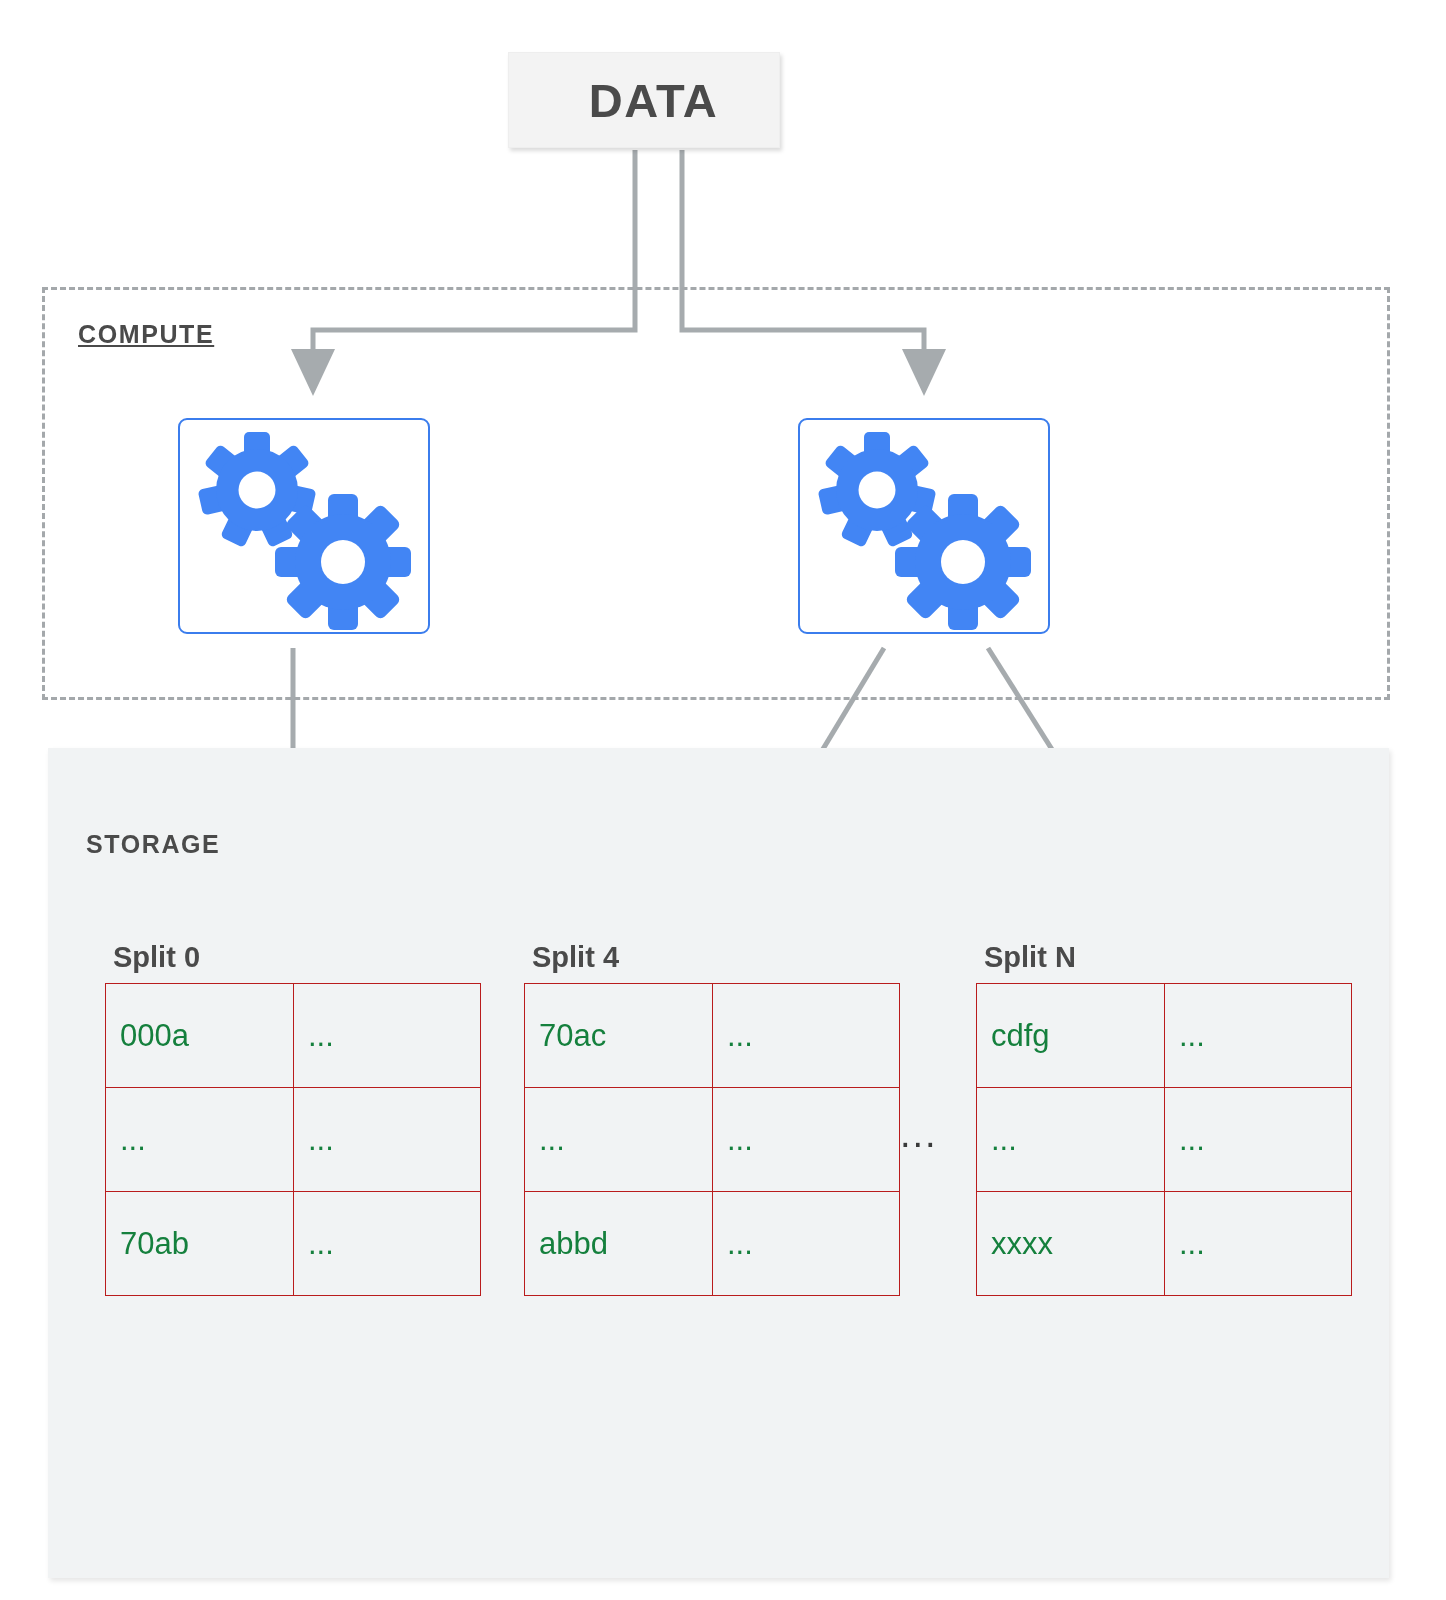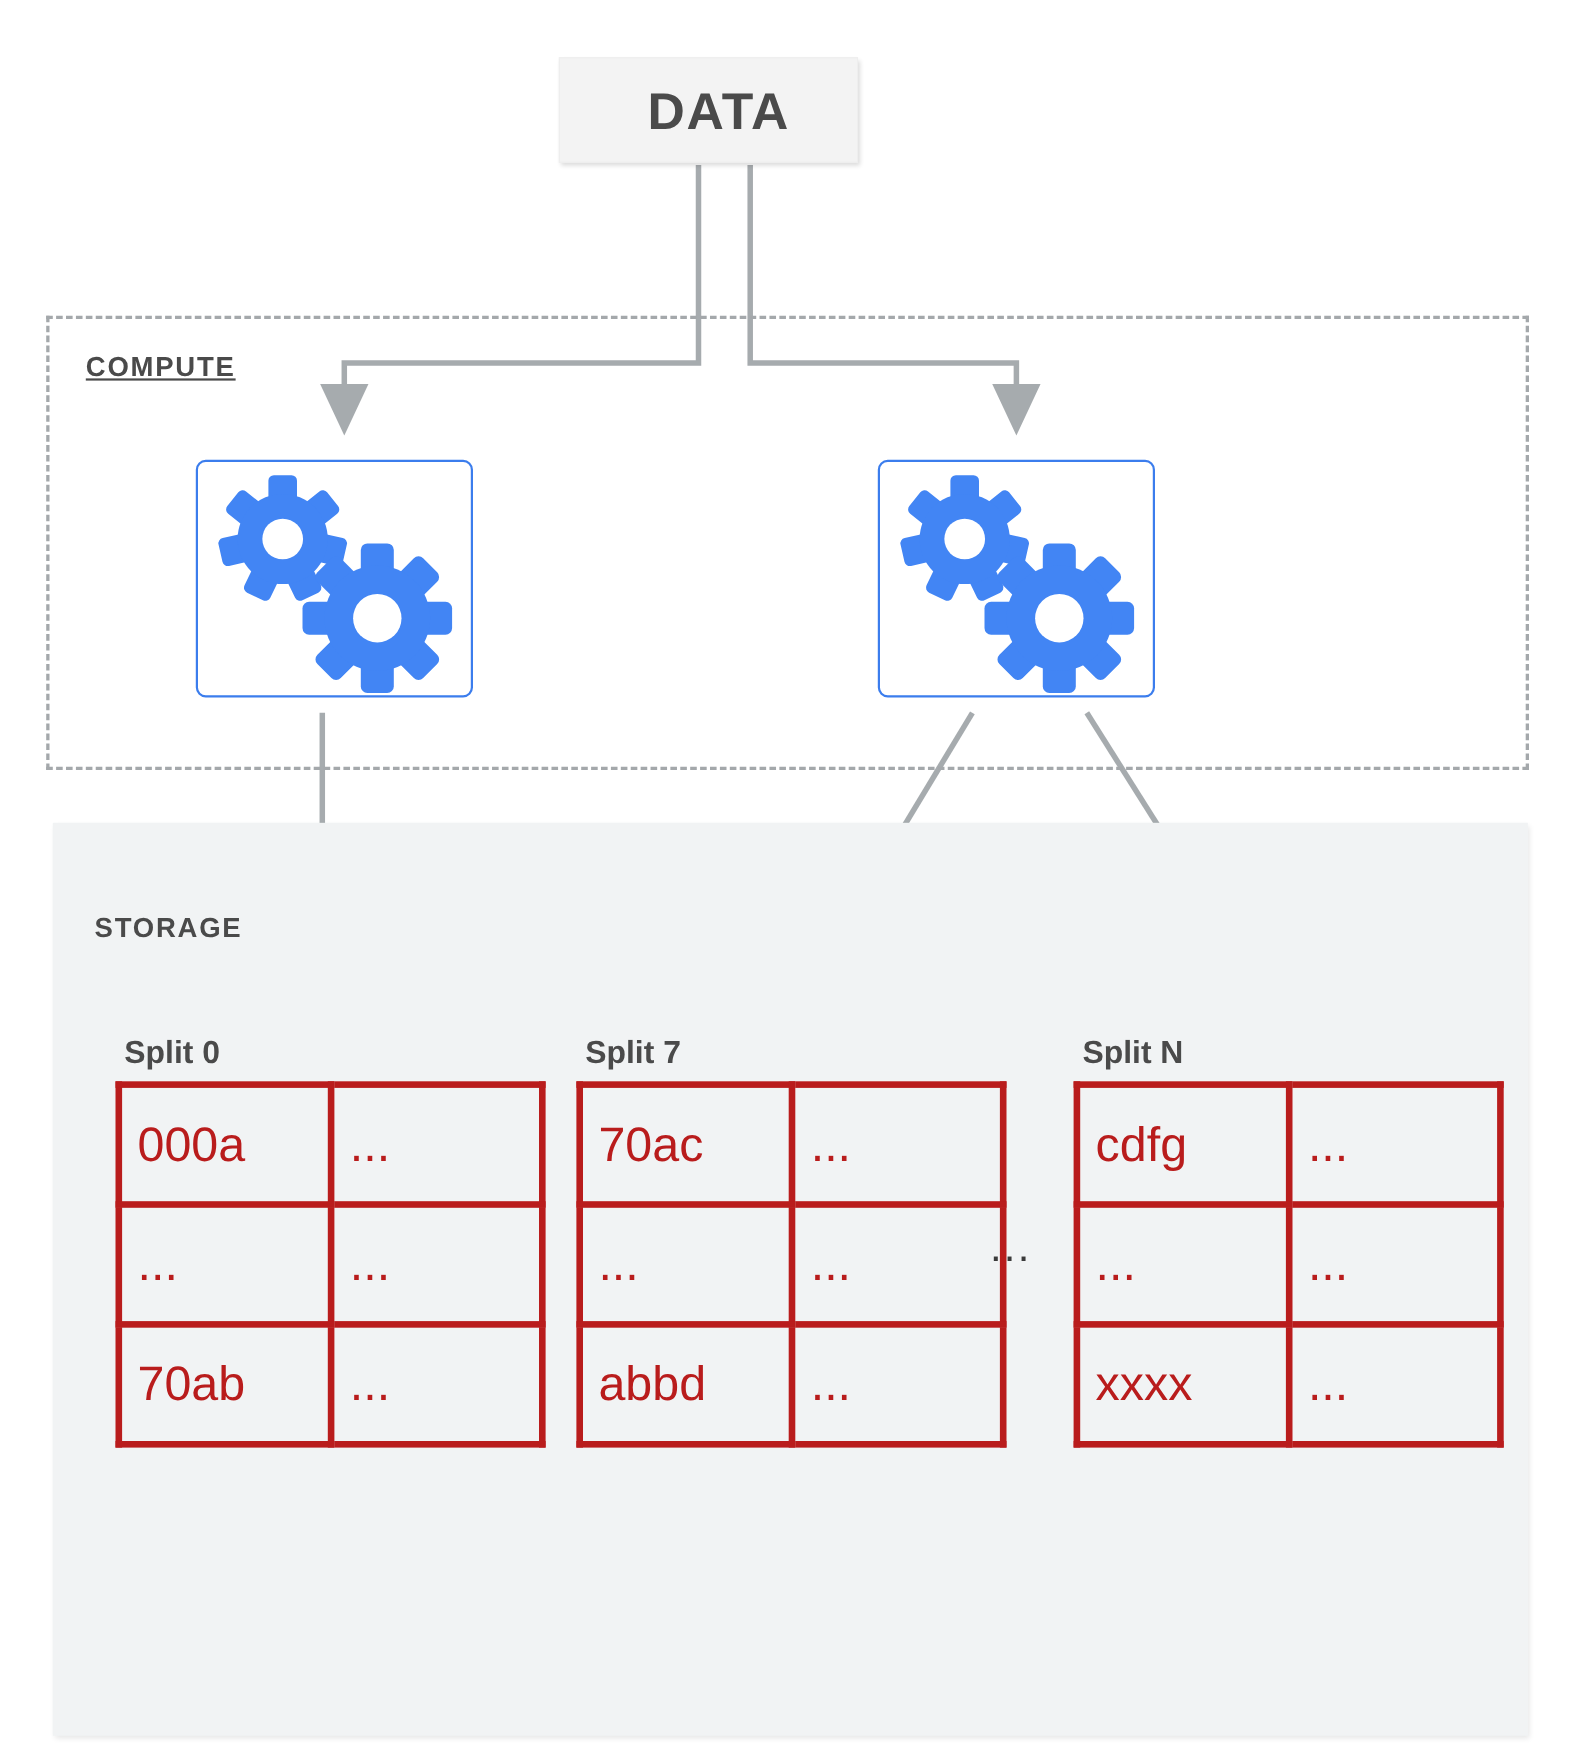--- a/index.html
+++ b/index.html
@@ -114,25 +114,25 @@
     margin-bottom: 9px;
     padding-left: 8px;
     margin-top: 16px;
   }
   table.split-table {
     border-collapse: collapse;
     width: 345px;
     table-layout: fixed;
   }
   table.split-table td {
-    border: 6px solid #b91c1c;
+    border: 1px solid #b91c1c;
     height: 103px;
     padding: 0 0 0 14px;
-    font-size: 44px;
-    color: #b91c1c;
+    font-size: 31px;
+    color: #15803d;
     vertical-align: middle;
     background: transparent;
   }
   table.split-table td.col-b { width: 172px; }
   table.split-table td.col-a { width: 173px; }
 
   .inter-ellipsis {
     position: absolute;
     left: 900px;
     top: 1113px;
@@ -328,21 +328,21 @@
       </tr>
       <tr>
         <td class="col-a">70ab</td>
         <td class="col-b">...</td>
       </tr>
     </tbody>
       </table>
   </div>
 
   <div class="split-group s1">
-    <div class="split-label">Split 7</div>
+    <div class="split-label">Split 4</div>
     <table class="split-table">
       <tbody>
           <tr>
         <td class="col-a">70ac</td>
         <td class="col-b">...</td>
       </tr>
       <tr>
         <td class="col-a">...</td>
         <td class="col-b">...</td>
       </tr>

